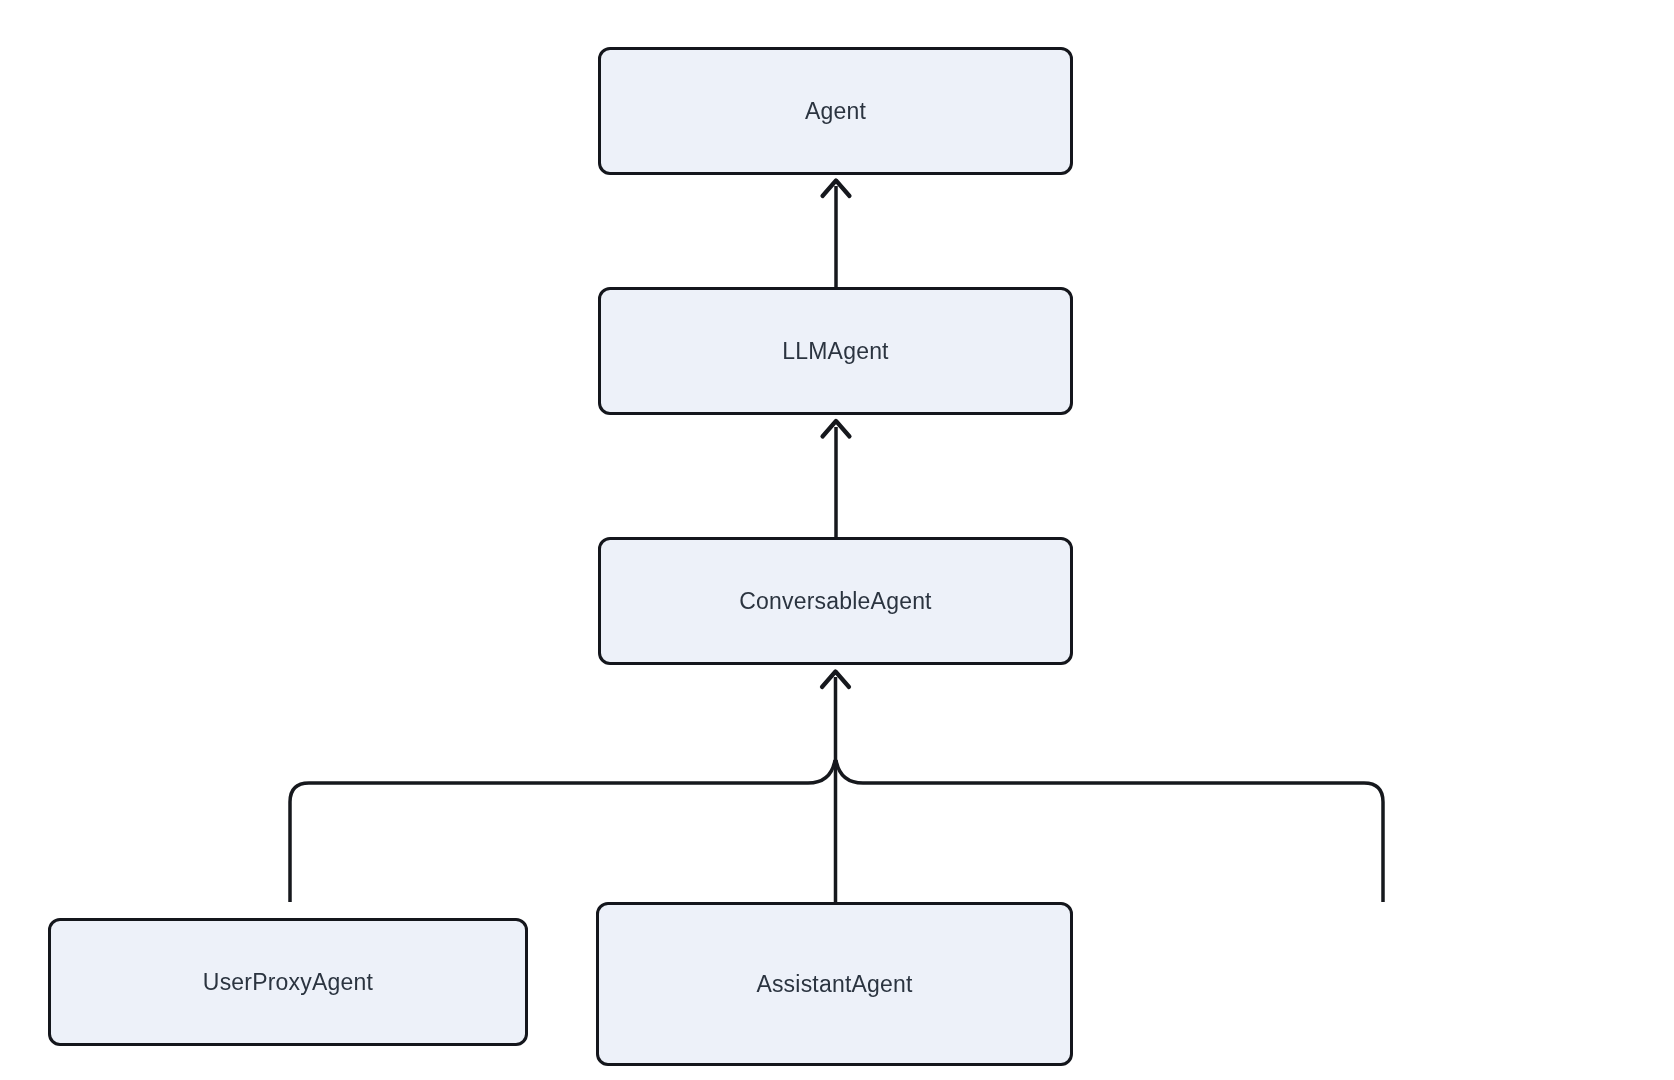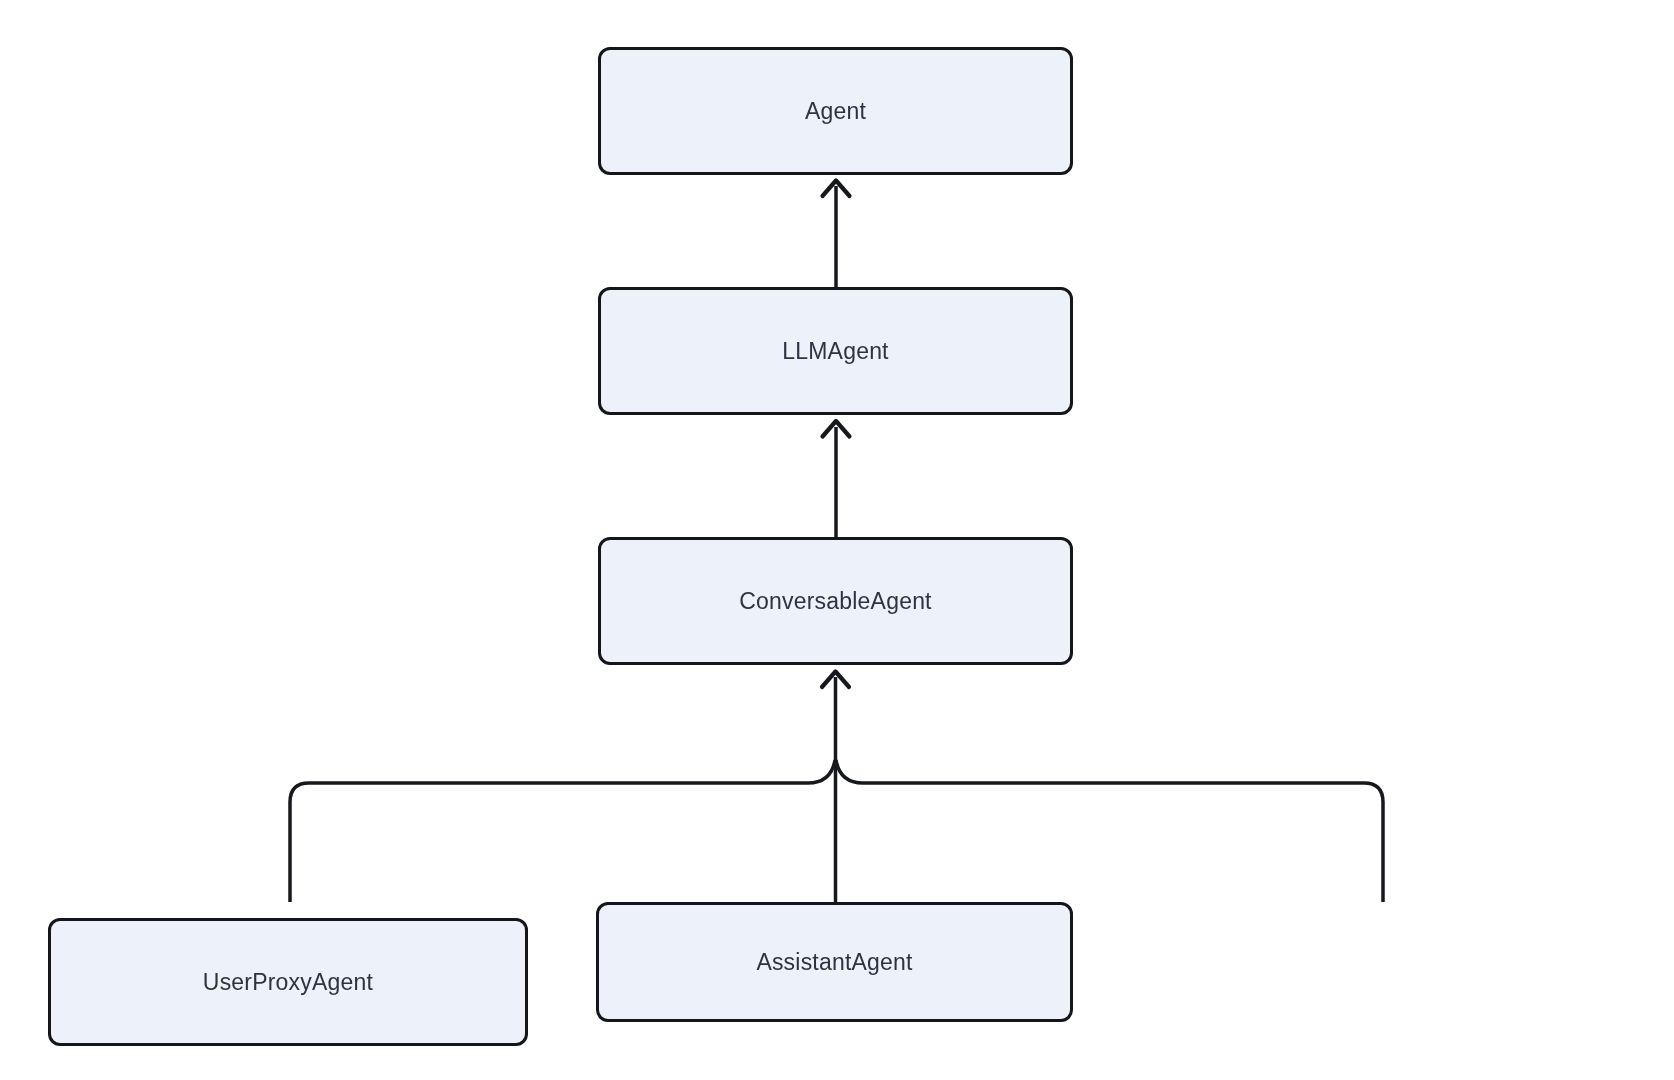--- a/index.html
+++ b/index.html
@@ -48,21 +48,21 @@
     font-size: 23px;
     color: #2b3440;
     letter-spacing: 0.2px;
     white-space: nowrap;
   }
   
   #node-agent              { left: 598px;  top: 47px;  width: 475px; height: 128px; }
   #node-llm-agent          { left: 598px;  top: 287px; width: 475px; height: 128px; }
   #node-conversable-agent  { left: 598px;  top: 537px; width: 475px; height: 128px; }
   #node-user-proxy-agent   { left: 48px;   top: 902px; width: 480px; height: 128px; margin-top: 16px; }
-  #node-assistant-agent    { left: 596px;  top: 902px; width: 477px; height: 120px; }
+  #node-assistant-agent    { left: 596px;  top: 902px; width: 477px; height: 164px; }
   #node-group-chat-manager { left: 1143px; top: 902px; width: 479px; height: 128px; }
   .watermark {
     position: absolute;
     left: 1216px;
     top: 980px;
     font-size: 48px;
     font-weight: 700;
     letter-spacing: 2px;
     color: rgba(166, 166, 166, 0.88);
     text-shadow: 2px 2px 1px rgba(255,255,255,0.95), -1px -1px 1px rgba(255,255,255,0.65);

